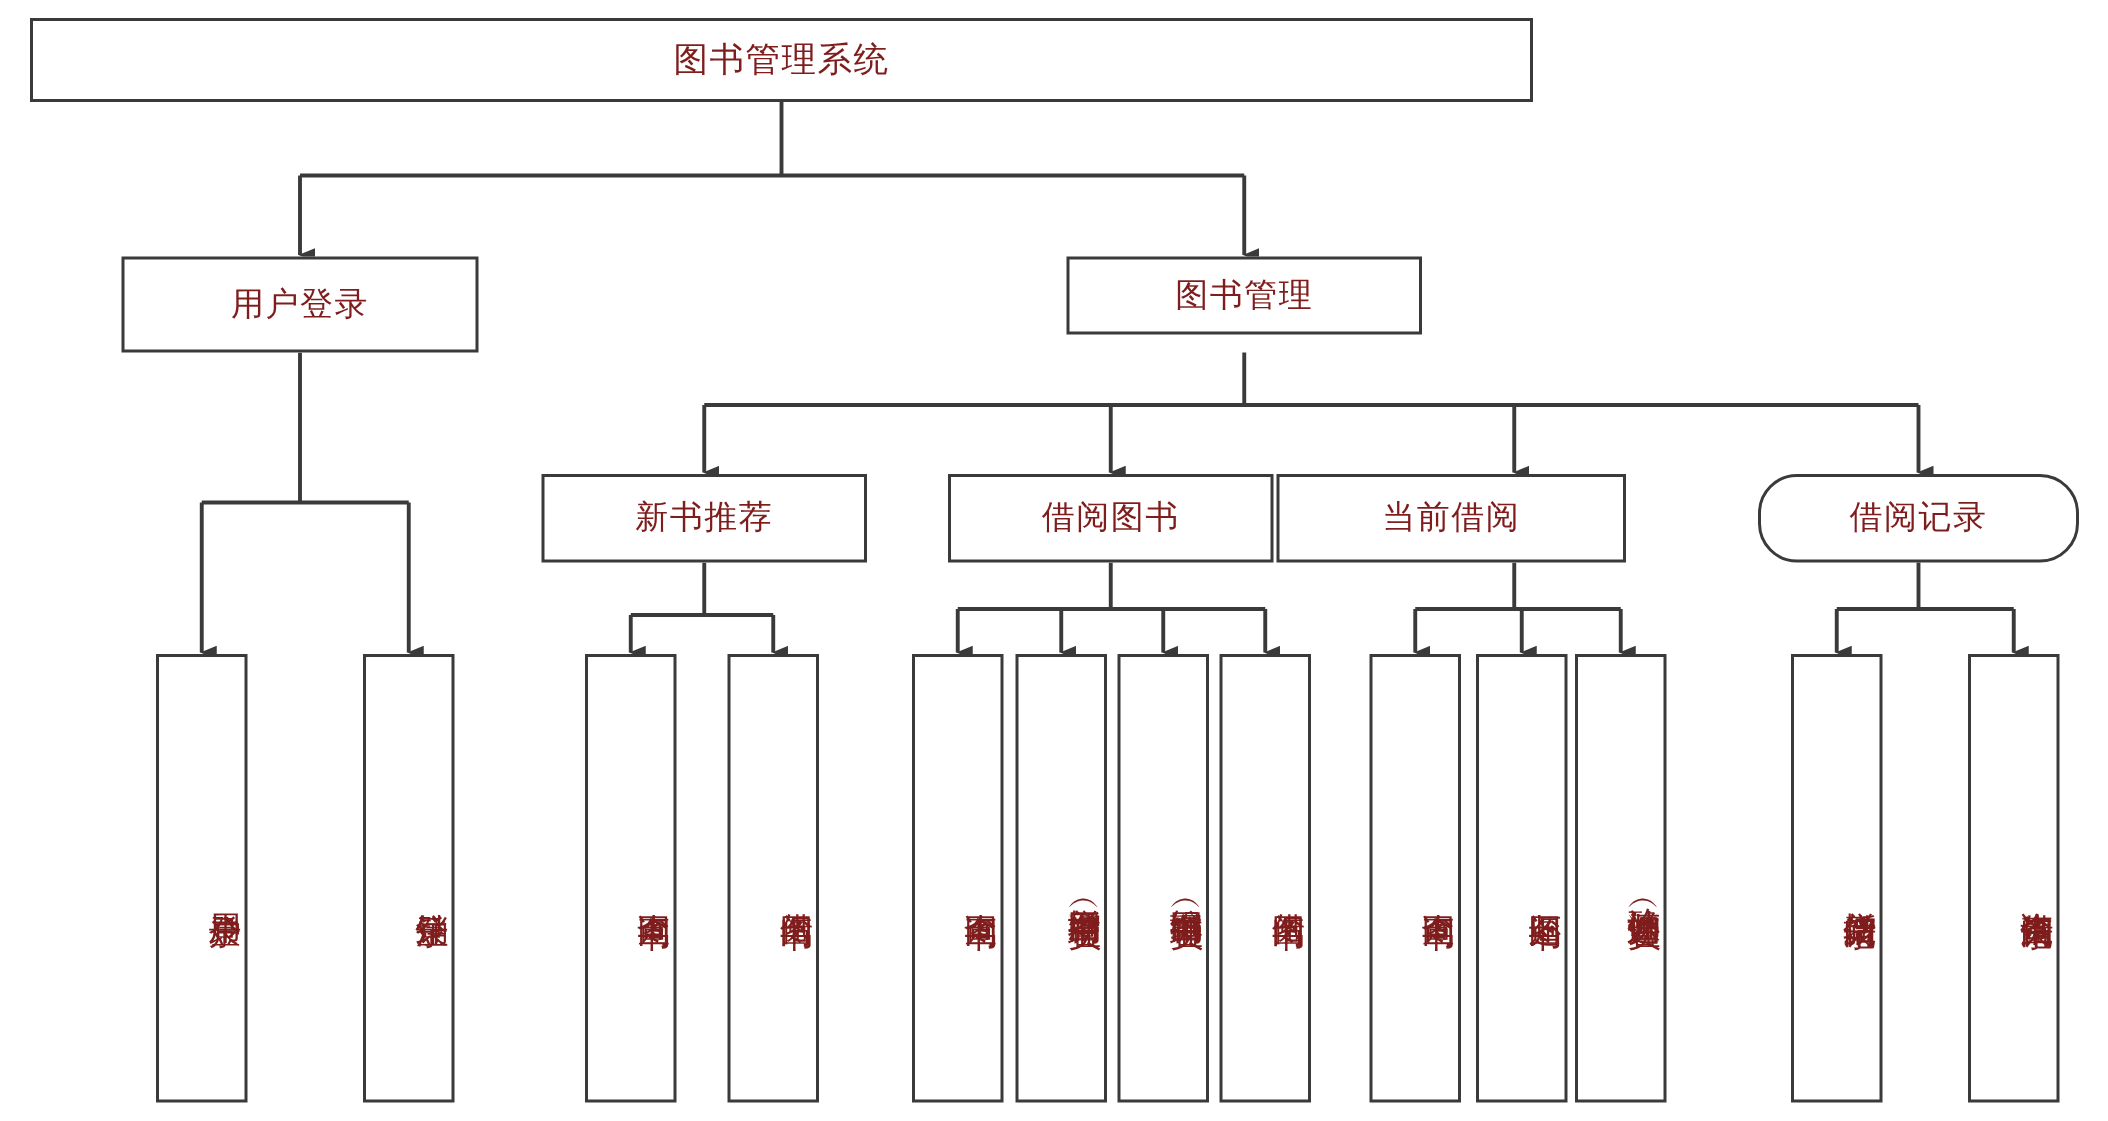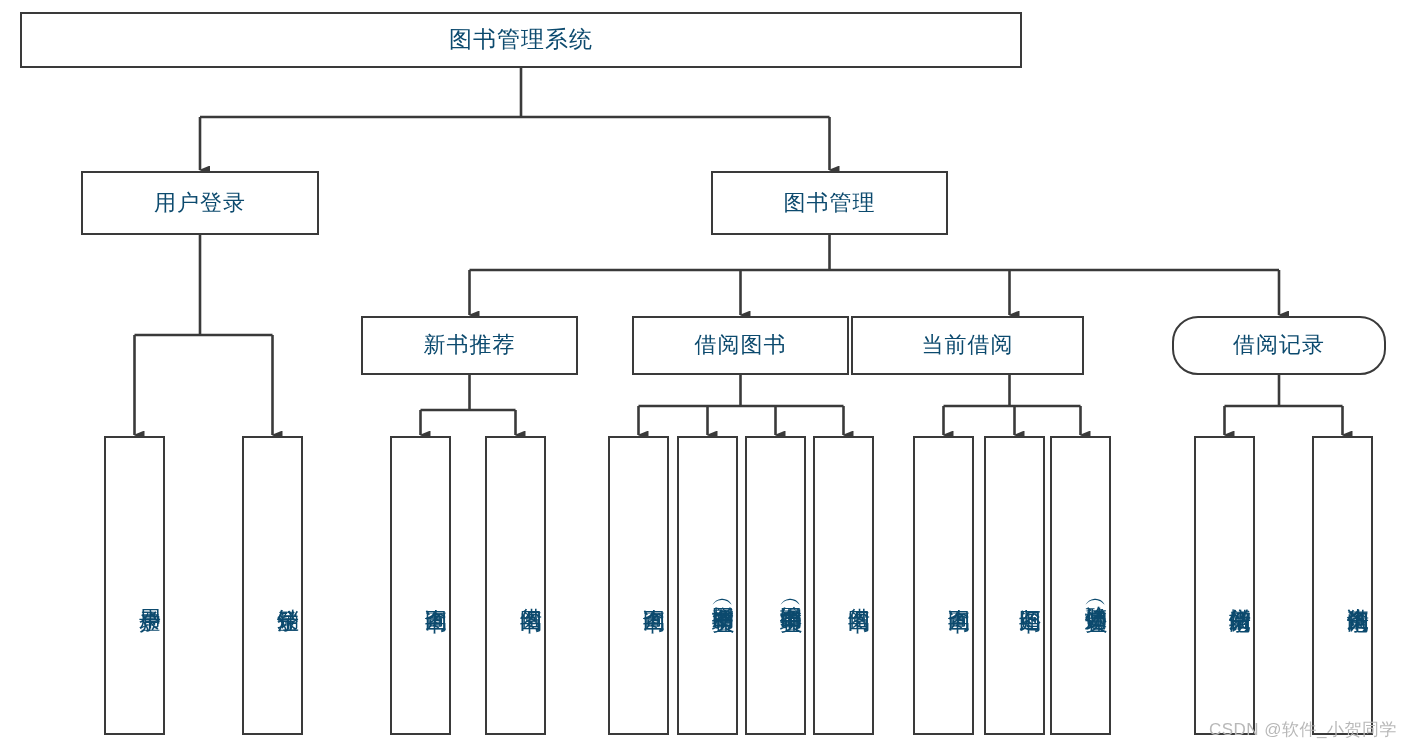--- a/index.html
+++ b/index.html
@@ -26,21 +26,21 @@
     pointer-events: none;
   }
   .node {
     position: absolute;
     box-sizing: border-box;
     border: 2.5px solid #3a3a3a;
     background: #ffffff;
     display: flex;
     align-items: center;
     justify-content: center;
-    color: #0c4a6e;
+    color: #7f1d1d;
   }
   .node.horiz {
     font-size: 22px;
     letter-spacing: 1px;
     line-height: 1.1;
   }
   .node.vert {
     writing-mode: vertical-rl;
     text-orientation: upright;
     font-size: 22px;
@@ -111,21 +111,21 @@
         <path d="M 1342.5 406 L 1342.5 435" marker-end="url(#arrowhead)"></path>
       </g>
   </svg>
   <div id="nodes">
       <div class="node horiz root" style="left: 20px; top: 12px; width: 1002px; height: 56px;">
         <span>图书管理系统</span>
       </div>
       <div class="node horiz" style="left: 81px; top: 171px; width: 238px; height: 64px;">
         <span>用户登录</span>
       </div>
-      <div class="node horiz" style="left: 711px; top: 171px; width: 237px; height: 64px;">
+      <div class="node horiz" style="left: 711px; top: 171px; width: 237px; height: 52px;">
         <span>图书管理</span>
       </div>
       <div class="node horiz" style="left: 361px; top: 316px; width: 217px; height: 59px;">
         <span>新书推荐</span>
       </div>
       <div class="node horiz" style="left: 632px; top: 316px; width: 217px; height: 59px;">
         <span>借阅图书</span>
       </div>
       <div class="node horiz" style="left: 851px; top: 316px; width: 233px; height: 59px;">
         <span>当前借阅</span>
@@ -166,14 +166,13 @@
       <div class="node vert" style="left: 1050px; top: 436px; width: 61px; height: 299px;">
         <span>确认归还（管理员）</span>
       </div>
       <div class="node vert" style="left: 1194px; top: 436px; width: 61px; height: 299px;">
         <span>新增借阅记录</span>
       </div>
       <div class="node vert" style="left: 1312px; top: 436px; width: 61px; height: 299px;">
         <span>查询借阅记录</span>
       </div>
     </div>
-  <div id="watermark">CSDN @软件_小贺同学</div>
 </div>
 
 </body></html>

